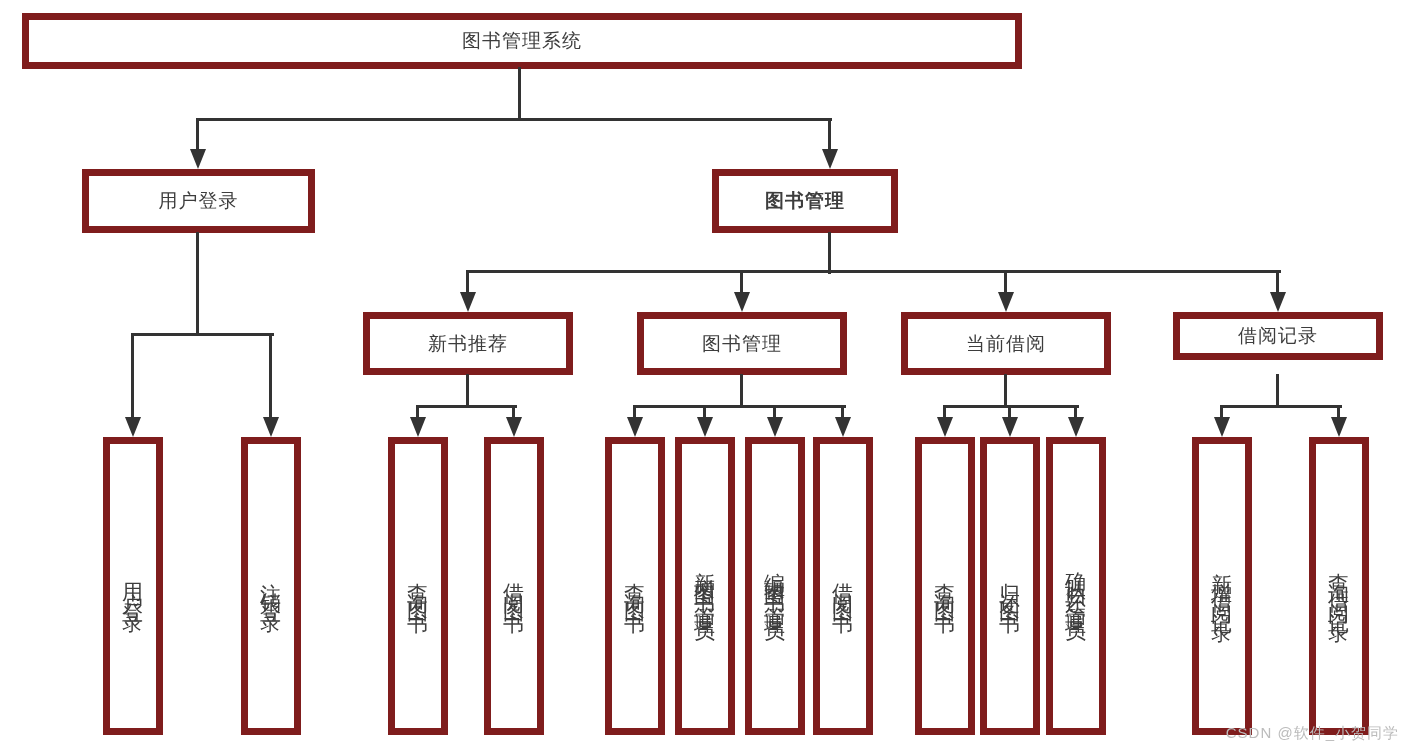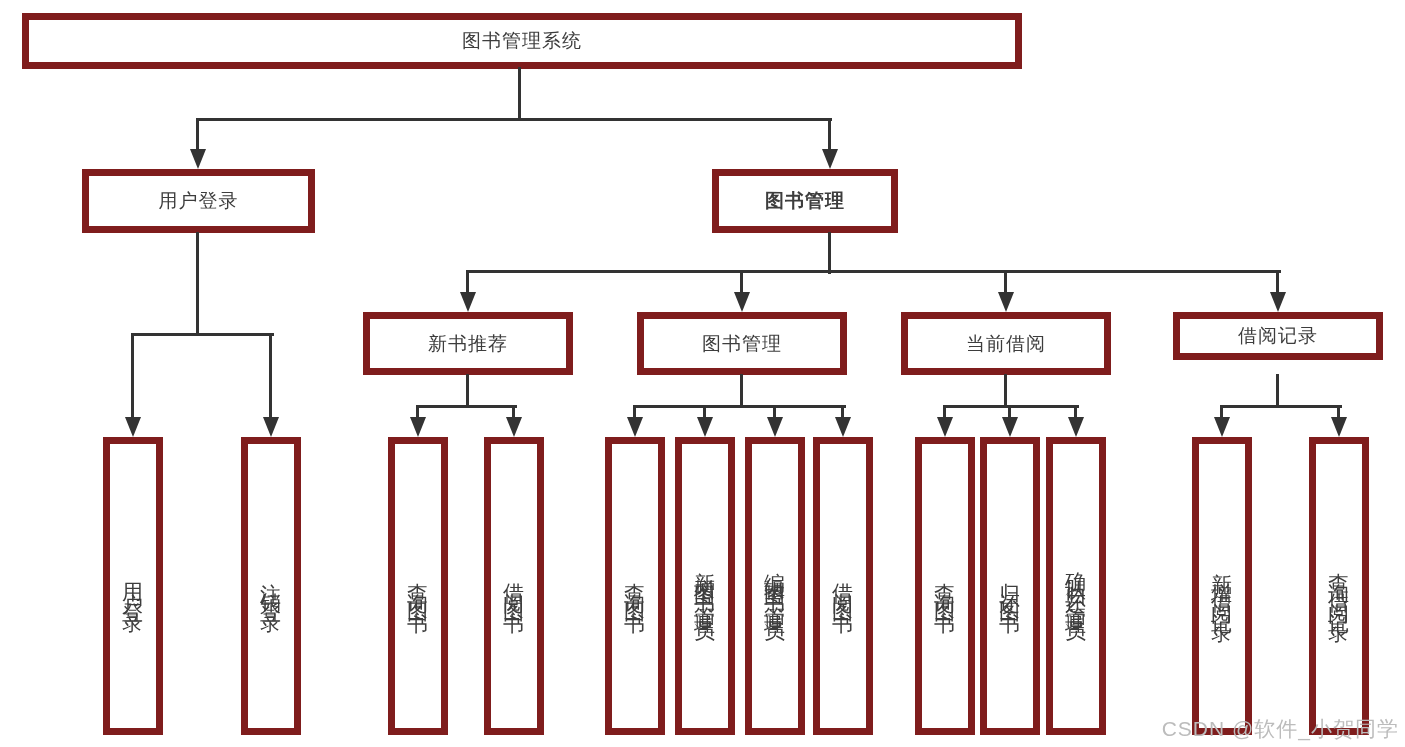--- a/index.html
+++ b/index.html
@@ -40,21 +40,21 @@
   .arr {
     position: absolute; width: 0; height: 0;
     border-left: 8px solid transparent;
     border-right: 8px solid transparent;
     border-top: 20px solid #333333;
   }
   .watermark {
     position: absolute;
     right: 6px;
     bottom: 4px;
-    font-size: 21px;
+    font-size: 15px;
     color: #bcbcbc;
     letter-spacing: 1px;
     white-space: nowrap;
     z-index: 5;
   }
 </style>
 </head>
 <body>
 
 <div id="stage">

